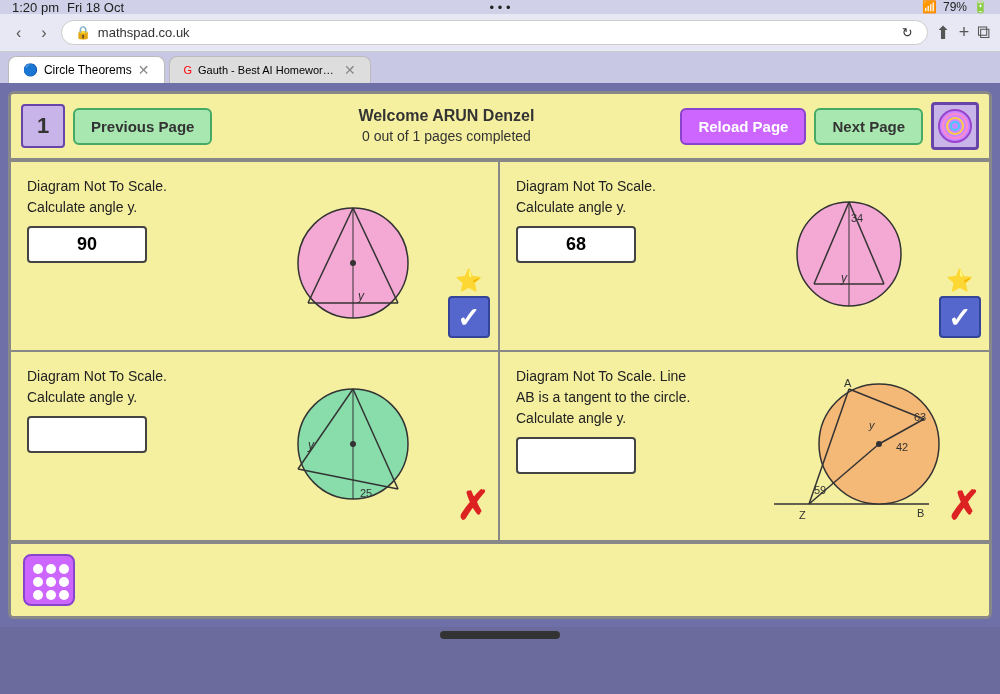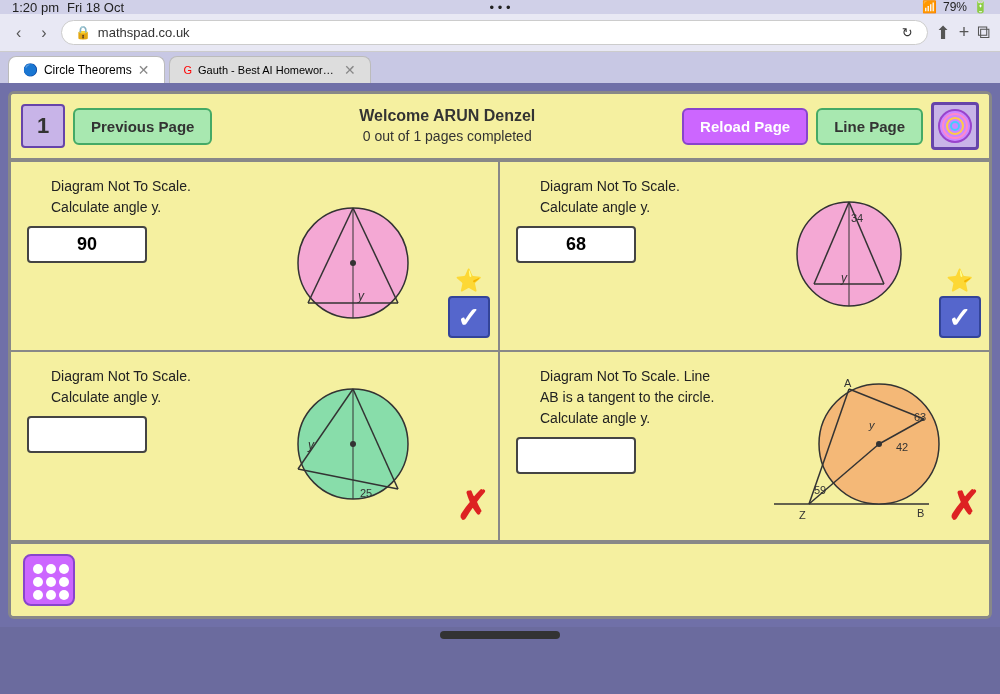--- a/index.html
+++ b/index.html
@@ -188,21 +188,20 @@
       display: flex;
       flex-direction: column;
       gap: 8px;
     }
     .question-cell:nth-child(2n) { border-right: none; }
     .question-text {
       font-size: 14px;
       color: #222;
       line-height: 1.5;
       max-width: 180px;
-      margin-left: 24px;
     }
     .answer-input {
       border: 2px solid #444;
       border-radius: 4px;
       padding: 6px 10px;
       font-size: 18px;
       font-weight: bold;
       text-align: center;
       width: 120px;
       background: white;
@@ -335,21 +334,21 @@
     <div class="header-bar">
       <div class="page-number-box">
         <span>1</span>
       </div>
       <button class="prev-btn">Previous Page</button>
       <div class="header-text">
         <div class="welcome">Welcome ARUN Denzel</div>
         <div class="progress">0 out of 1 pages completed</div>
       </div>
       <button class="reload-btn">Reload Page</button>
-      <button class="next-btn">Line Page</button>
+      <button class="next-btn">Next Page</button>
       <div class="badge-icon">
 
         <svg width="38" height="38" viewBox="0 0 38 38">
           <circle cx="19" cy="19" r="16" fill="#cc88ff" stroke="#9944cc" stroke-width="2"></circle>
           <circle cx="19" cy="19" r="12" fill="none" stroke="#ff88cc" stroke-width="2"></circle>
           <circle cx="19" cy="19" r="8" fill="none" stroke="#ffcc44" stroke-width="2"></circle>
           <circle cx="19" cy="19" r="4" fill="none" stroke="#44ccff" stroke-width="2"></circle>
         </svg>
       </div>
     </div>

